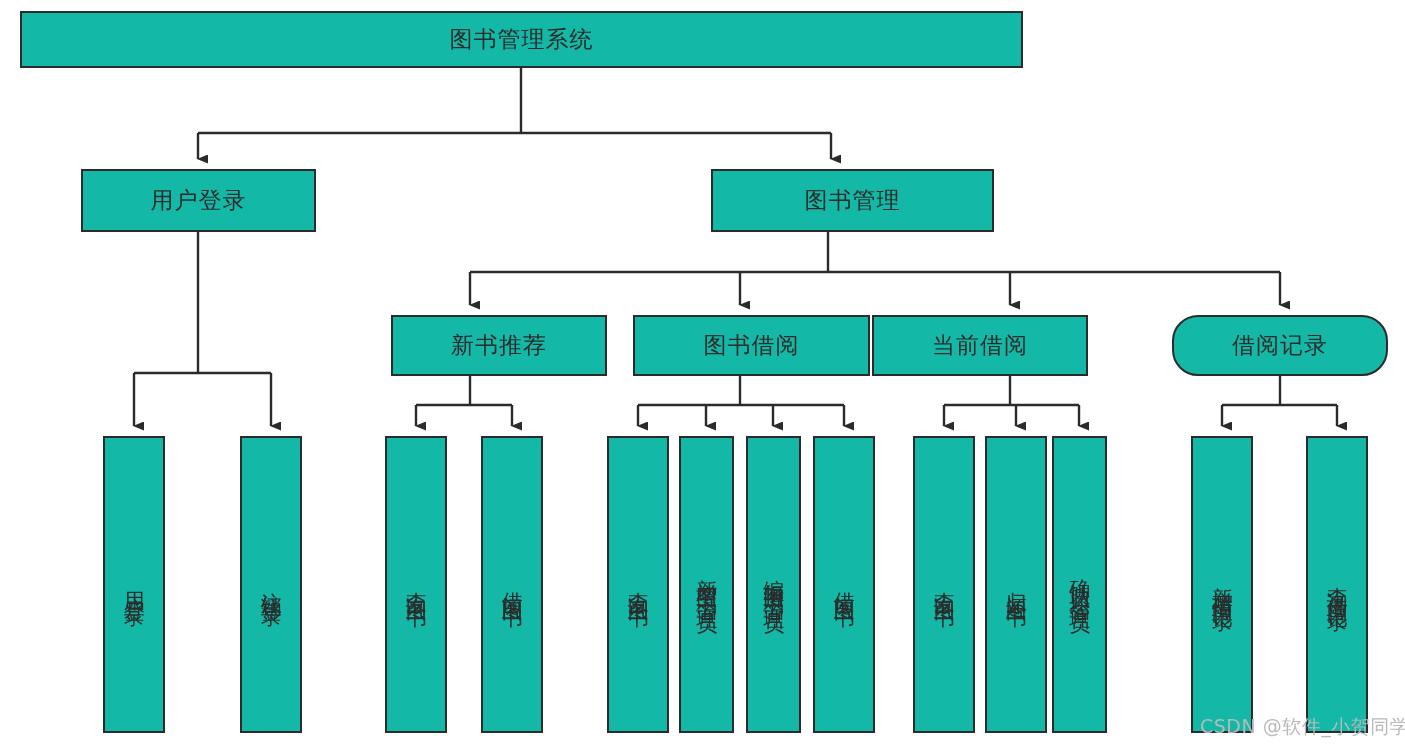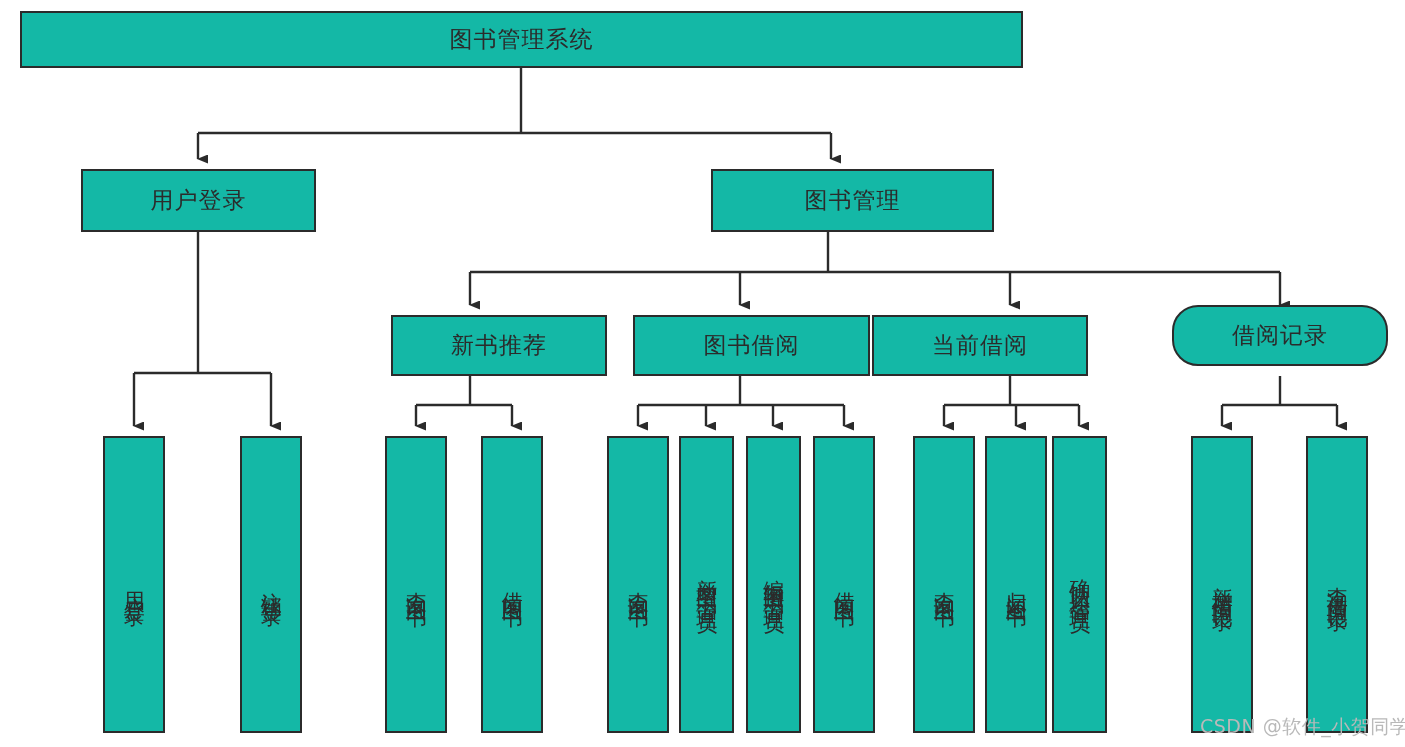--- a/index.html
+++ b/index.html
@@ -129,21 +129,21 @@
 
   <div class="node horiz" style="left:362px;top:315px;width:216px;height:61px;margin-left:29px;">
     <span>新书推荐</span>
   </div>
   <div class="node horiz" style="left:633px;top:315px;width:237px;height:61px;">
     <span>图书借阅</span>
   </div>
   <div class="node horiz" style="left:872px;top:315px;width:216px;height:61px;align-items:center;">
     <span>当前借阅</span>
   </div>
-  <div class="node horiz" style="left:1172px;top:305px;width:216px;height:61px;border-radius:26px;">
+  <div class="node horiz" style="left:1172px;top:315px;width:216px;height:61px;border-radius:26px;">
     <span>借阅记录</span>
   </div>
 
   <div class="node leaf" style="left:103px;top:436px;width:62px;height:297px;">
     <span class="vtext">用户登录</span>
   </div>
   <div class="node leaf" style="left:240px;top:436px;width:62px;height:297px;">
     <span class="vtext">注销登录</span>
   </div>
 

